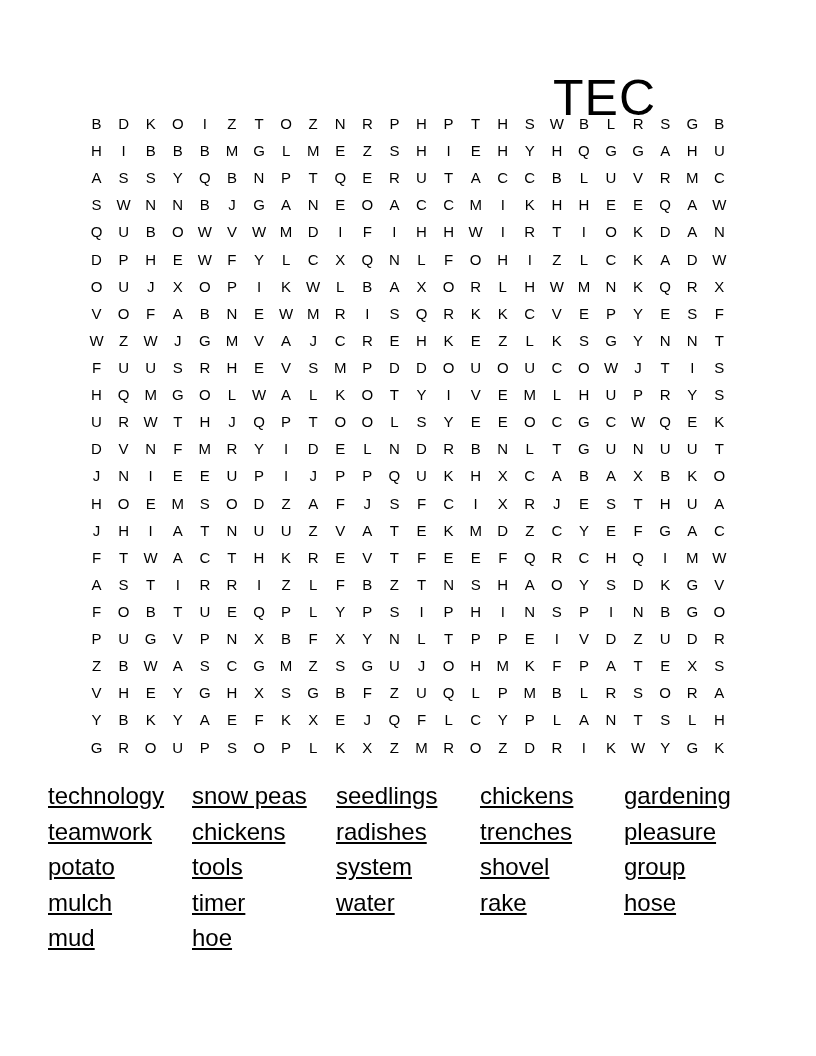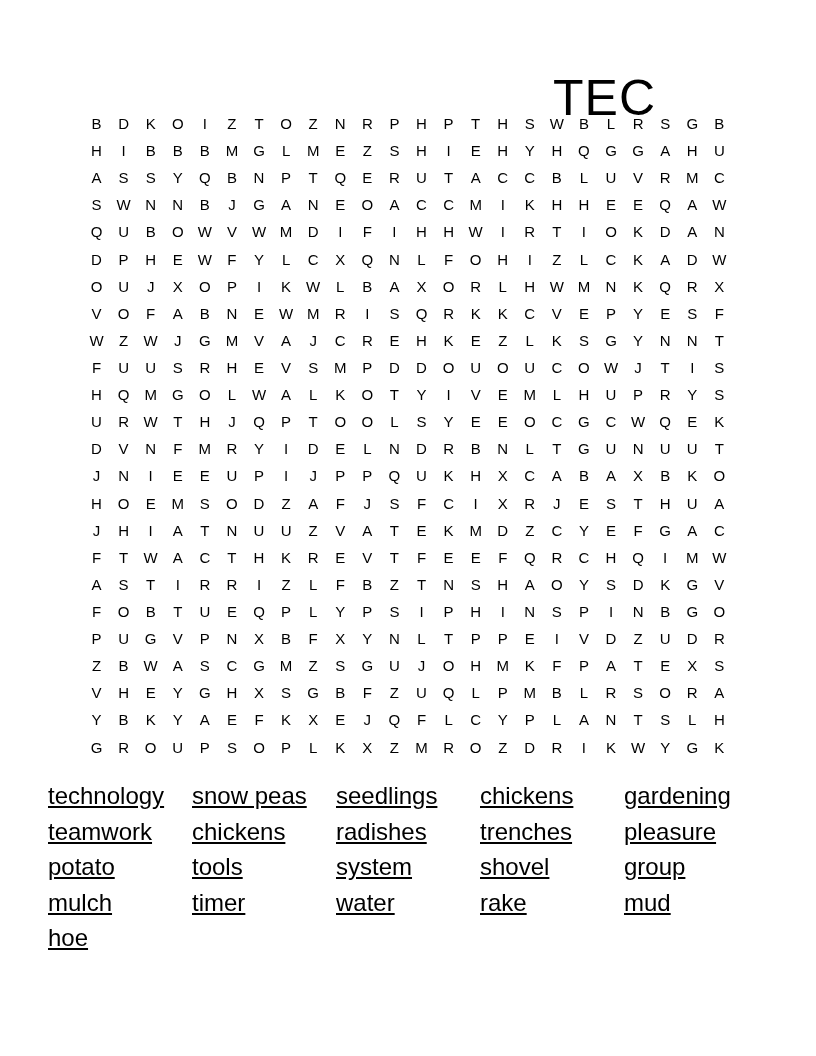--- a/index.html
+++ b/index.html
@@ -653,15 +653,16 @@
     <div class="word">pleasure</div>
     <div class="word">potato</div>
     <div class="word">tools</div>
     <div class="word">system</div>
     <div class="word">shovel</div>
     <div class="word">group</div>
     <div class="word">mulch</div>
     <div class="word">timer</div>
     <div class="word">water</div>
     <div class="word">rake</div>
+    <div class="word">hose</div>
     <div class="word">mud</div>
     <div class="word">hoe</div>
   </div>
 
 </body></html>

